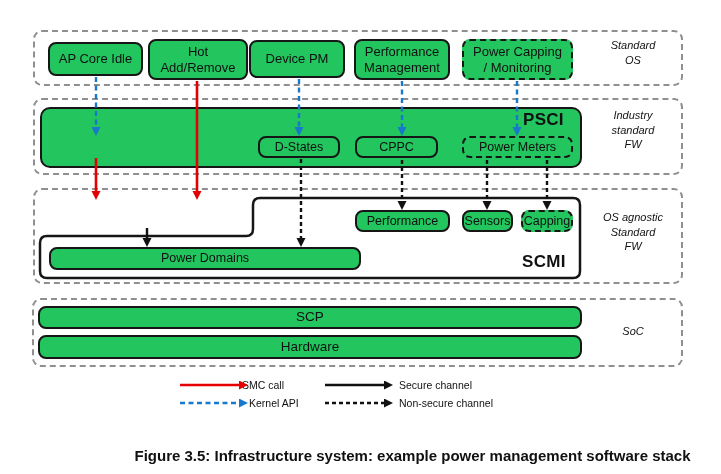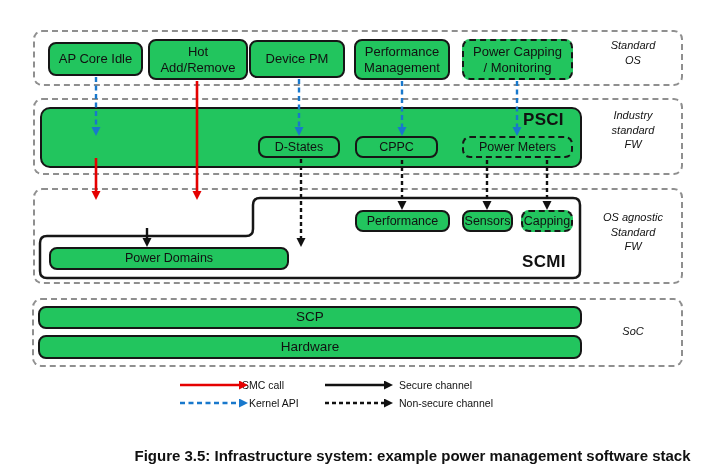--- a/index.html
+++ b/index.html
@@ -77,21 +77,21 @@
 
   <div class="box frame" style="left:40px;top:107px;width:542px;height:61px"></div>
   <div class="frame-title" style="left:523px;top:110px">PSCI</div>
   <div class="box small" style="left:258px;top:136px;width:82px;height:22px">D-States</div>
   <div class="box small" style="left:355px;top:136px;width:83px;height:22px">CPPC</div>
   <div class="box small dashedbox" style="left:462px;top:136px;width:111px;height:22px">Power Meters</div>
 
   <div class="box small" style="left:355px;top:210px;width:95px;height:22px">Performance</div>
   <div class="box small" style="left:462px;top:210px;width:51px;height:22px">Sensors</div>
   <div class="box small dashedbox" style="left:521px;top:210px;width:52px;height:22px">Capping</div>
-  <div class="box small" style="left:49px;top:247px;width:240px;height:23px">Power Domains</div>
+  <div class="box small" style="left:49px;top:247px;width:312px;height:23px">Power Domains</div>
   <div class="frame-title" style="left:522px;top:252px">SCMI</div>
 
   <div class="box" style="left:38px;top:306px;width:544px;height:23px;font-size:13.5px">SCP</div>
   <div class="box" style="left:38px;top:335px;width:544px;height:24px;font-size:13.5px">Hardware</div>
 
   <svg id="arrow-svg" width="721" height="474">
     <defs>
       <marker id="mh-red" markerWidth="10" markerHeight="10" refX="1" refY="4.5" orient="auto" markerUnits="userSpaceOnUse">
         <path d="M0,0 L9,4.5 L0,9 Z" fill="#e50000"></path>
       </marker>

